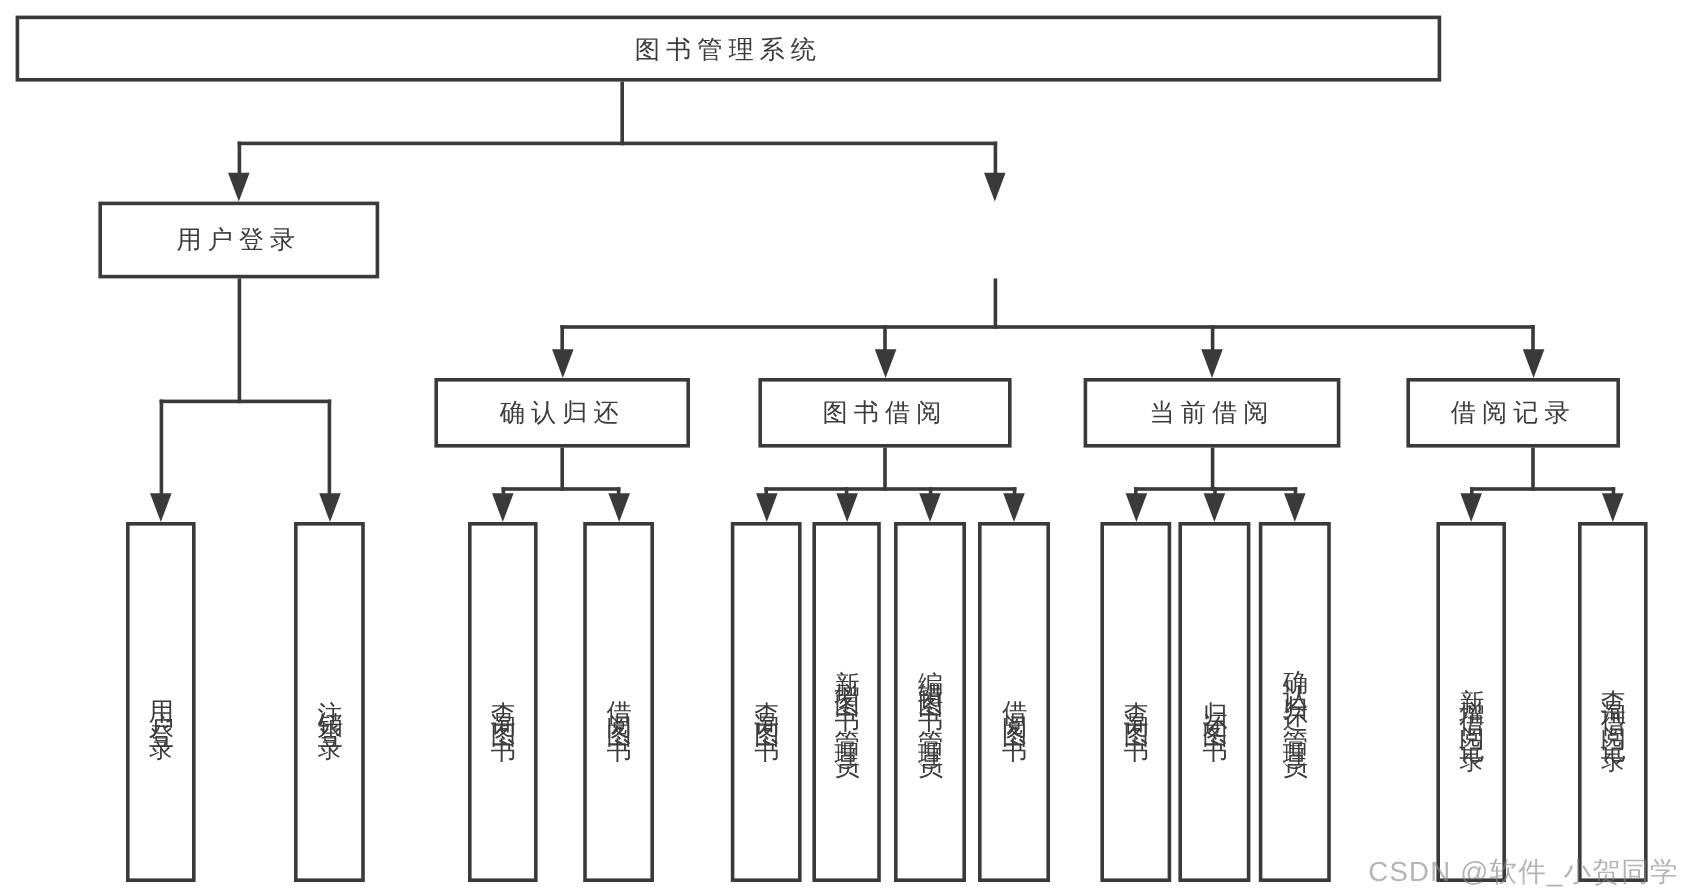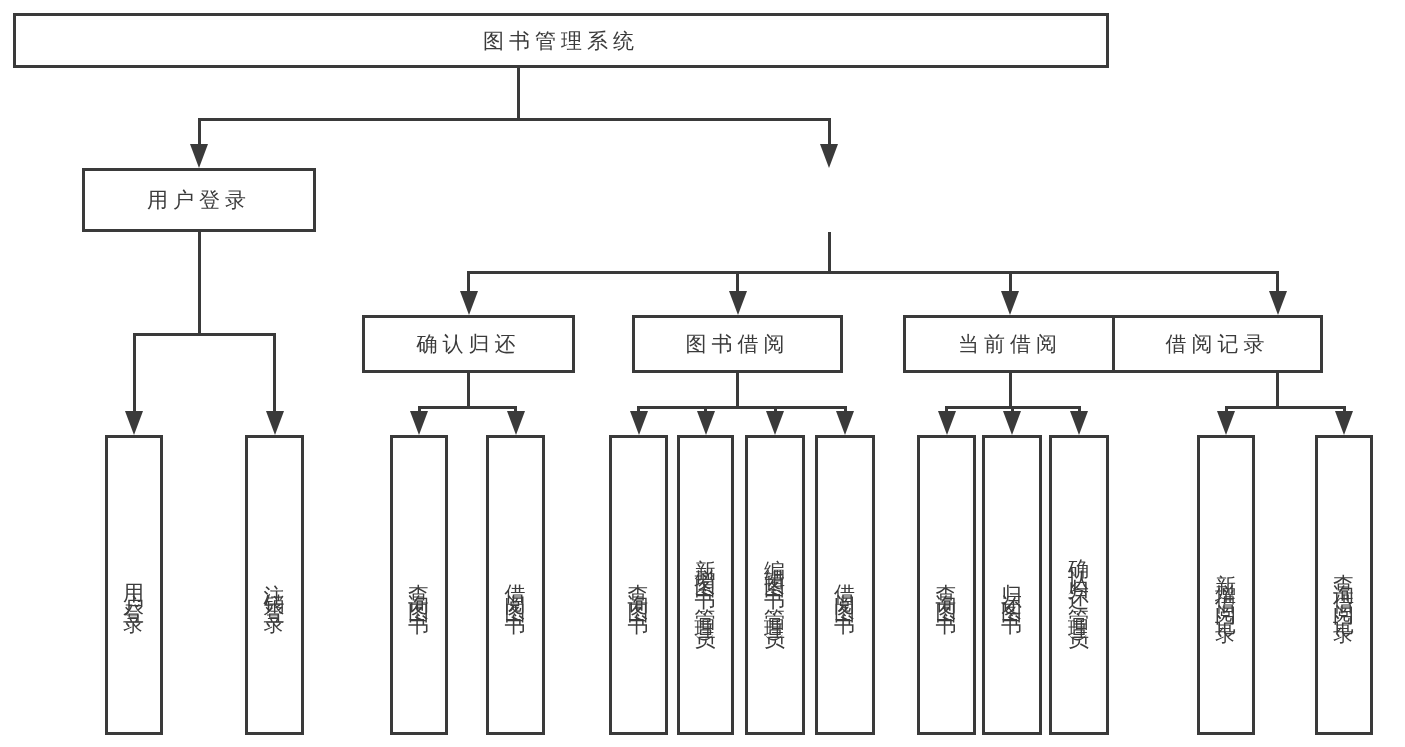--- a/index.html
+++ b/index.html
@@ -34,21 +34,21 @@
     font-size:23px; letter-spacing:1px;
     color:rgba(134,134,134,0.62);
     white-space:nowrap;
   }
 </style>
 </head>
 <body>
 
 <div class="stage">
 
-  <div class="box" style="left:13px;top:13px;width:1096px;height:55px">
+  <div class="box" style="left:13px;top:13px;width:1188px;height:55px">
     <span>图书管理系统</span>
   </div>
 
   <div class="v" style="left:517px;top:68px;height:53px"></div>
   <div class="h" style="left:197.5px;top:118px;width:633px"></div>
   <div class="v" style="left:197.5px;top:118px;height:29px"></div>
   <div class="a" style="left:190px;top:144px"></div>
   <div class="v" style="left:827.5px;top:118px;height:29px"></div>
   <div class="a" style="left:820px;top:144px"></div>
 
@@ -76,21 +76,21 @@
 
   <div class="box" style="left:362px;top:315px;width:213px;height:58px">
     <span>确认归还</span>
   </div>
   <div class="box" style="left:903px;top:315px;width:214px;height:58px">
     <span>当前借阅</span>
   </div>
   <div class="box" style="left:632px;top:315px;width:211px;height:58px">
     <span>图书借阅</span>
   </div>
-  <div class="box" style="left:1112px;top:315px;width:211px;height:58px">
+  <div class="box" style="left:1172px;top:315px;width:178px;height:58px">
     <span>借阅记录</span>
   </div>
 
   <div class="v" style="left:467px;top:373px;height:36px"></div>
   <div class="h" style="left:417.5px;top:406px;width:99.5px"></div>
   <div class="v" style="left:417.5px;top:406px;height:8px"></div>
   <div class="a" style="left:410px;top:411px"></div>
   <div class="v" style="left:514px;top:406px;height:8px"></div>
   <div class="a" style="left:506.5px;top:411px"></div>
 
@@ -158,13 +158,14 @@
     <span>确认归还（管理员）</span>
   </div>
 
   <div class="box leaf" style="left:1197px;top:435px;width:58px;height:300px">
     <span>新增借阅记录</span>
   </div>
   <div class="box leaf" style="left:1315px;top:435px;width:58px;height:300px">
     <span>查询借阅记录</span>
   </div>
 
+  <div class="watermark">CSDN @软件_小贺同学</div>
 </div>
 
 </body></html>

